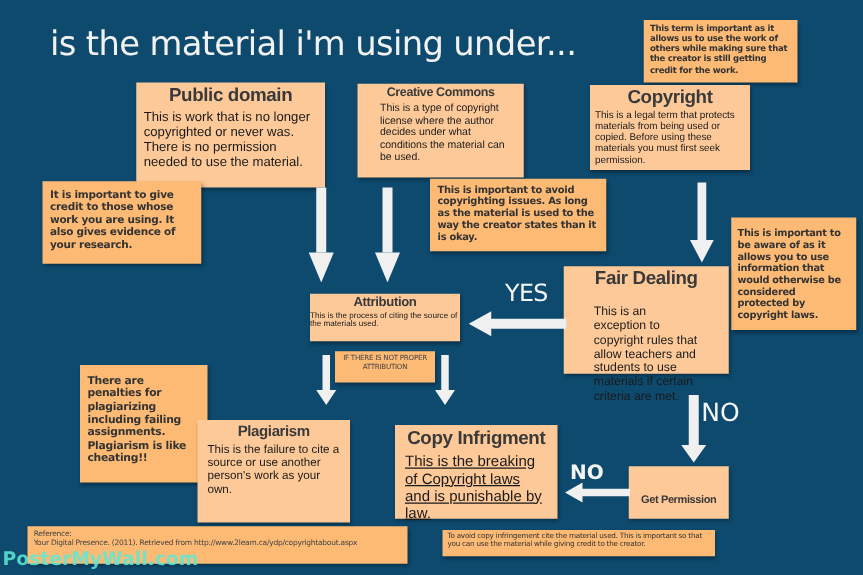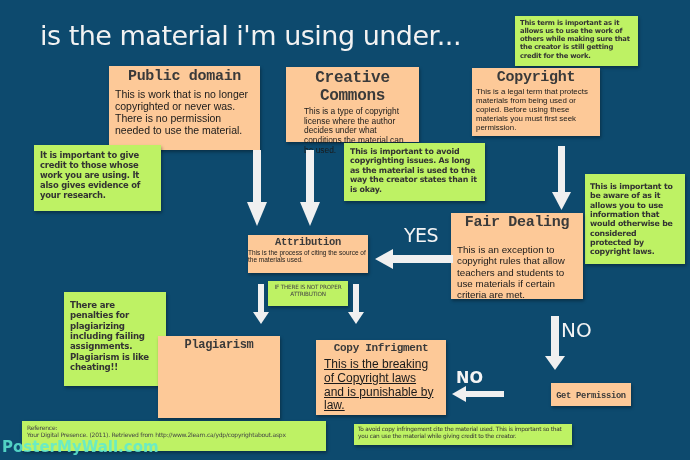--- a/index.html
+++ b/index.html
@@ -15,28 +15,28 @@
     font-family: "DejaVu Sans", sans-serif;
     font-size: 27px; color: #f2f2f2; letter-spacing: -0.5px;
   }
   .card {
     position: absolute;
     background: #fdc998;
     box-shadow: 1px 2px 3px rgba(0,0,0,0.35);
     color: #1a1a1a;
   }
   .card h2 {
-    font-family: Liberation Mono, monospace;
+    font-family: Liberation Sans, sans-serif;
     font-weight: bold; color: #3a3a3a;
     text-align: center; letter-spacing: -0.3px;
   }
   .card p { line-height: 1.15; }
   .note {
     position: absolute;
-    background: #bef264;
+    background: #fdba74;
     box-shadow: 1px 2px 3px rgba(0,0,0,0.35);
     font-family: "DejaVu Sans", sans-serif;
     font-weight: bold; color: #333;
     line-height: 1.2;
     letter-spacing: -0.2px;
   }
   .label {
     position: absolute;
     font-family: "DejaVu Sans", sans-serif;
     color: #f4f4f4;
@@ -56,42 +56,42 @@
 <div class="note" style="left:515px; top:16px; width:123px; height:50px; padding:3px 5px; font-size:6.8px;">
   <span>This term is important as it allows us to use the work of others while making sure that the creator is still getting credit for the work.</span>
 </div>
 
 <div class="card" style="left:109px; top:66px; width:151px; height:84px; padding:2px 6px;">
   <h2 style="font-size:15px;">Public domain</h2>
   <p style="font-size:10.5px; margin-top:3px;">This is work that is no longer copyrighted or never was. There is no permission needed to use the material.</p>
 </div>
 
 <div class="card" style="left:286px; top:67px; width:133px; height:75px; padding:2px 6px;">
-  <h2 style="font-size:16px;">Creative Commons</h2>
+  <h2 style="font-size:10px;">Creative Commons</h2>
   <p style="font-size:8.4px; padding-left:12px; margin-top:2px;">This is a type of copyright license where the author decides under what conditions the material can be used.</p>
 </div>
 
 <div class="card" style="left:472px; top:68px; width:128px; height:68px; padding:1px 4px;">
   <h2 style="font-size:15px;">Copyright</h2>
   <p style="font-size:7.9px; margin-top:1px;">This is a legal term that protects materials from being used or copied. Before using these materials you must first seek permission.</p>
 </div>
 
 <div class="note" style="left:34px; top:145px; width:127px; height:66px; padding:5px 6px; font-size:8.4px;">
   <span>It is important to give credit to those whose work you are using. It also gives evidence of your research.</span>
 </div>
 
 <div class="note" style="left:344px; top:143px; width:141px; height:58px; padding:4px 6px; font-size:7.9px;">
   <span>This is important to avoid copyrighting issues. As long as the material is used to the way the creator states than it is okay.</span>
 </div>
 
 <div class="note" style="left:585px; top:174px; width:100px; height:90px; padding:8px 5px; font-size:7.8px;">
   <span>This is important to be aware of as it allows you to use information that would otherwise be considered protected by copyright laws.</span>
 </div>
 
-<div class="card" style="left:451px; top:213px; width:132px; height:86px; padding:1px 6px;">
+<div class="card" style="left:451px; top:213px; width:132px; height:86px; padding:1px 24px;">
   <h2 style="font-size:15px;">Fair Dealing</h2>
   <p style="font-size:9.8px; margin-top:13px;">This is an exception to copyright rules that allow teachers and students to use materials if certain criteria are met.</p>
 </div>
 
 <div class="card" style="left:248px; top:235px; width:120px; height:38px; padding:1px 0;">
   <h2 style="font-size:10.5px;">Attribution</h2>
   <p style="font-size:6.5px; margin-top:1px;">This is the process of citing the source of the materials used.</p>
 </div>
 
 <div class="label" style="left:404px; top:224px; font-size:19px; font-weight:normal; letter-spacing:-0.5px;">YES</div>
@@ -99,31 +99,32 @@
 <div class="note" style="left:268px; top:281px; width:80px; height:25px; padding:3px 4px; font-size:5.7px; text-align:center; font-weight:normal; color:#444;">
   <span>IF THERE IS NOT PROPER ATTRIBUTION</span>
 </div>
 
 <div class="note" style="left:64px; top:292px; width:102px; height:94px; padding:8px 6px; font-size:8.6px;">
   <span>There are penalties for plagiarizing including failing assignments. Plagiarism is like cheating!!</span>
 </div>
 
 <div class="card" style="left:158px; top:336px; width:122px; height:82px; padding:2px 8px;">
   <h2 style="font-size:12px;">Plagiarism</h2>
+  <p style="font-size:9.3px; margin-top:2px;">This is the failure to cite a source or use another person's work as your own.</p>
 </div>
 
 <div class="card" style="left:316px; top:340px; width:130px; height:75px; padding:2px 8px;">
-  <h2 style="font-size:11px;">Copy Infrigment</h2>
+  <h2 style="font-size:15px;">Copy Infrigment</h2>
   <p style="font-size:12px; margin-top:4px;text-decoration:underline;">This is the breaking of Copyright laws and is punishable by law.</p>
 </div>
 
 <div class="label" style="left:561px; top:318px; font-size:20px; font-weight:normal;">NO</div>
 <div class="label" style="left:456px; top:368px; font-size:16px; font-weight:bold;">NO</div>
 
-<div class="card" style="left:503px; top:383px; width:80px; height:23px; padding:8px 3px;margin-left:48px;">
+<div class="card" style="left:503px; top:373px; width:80px; height:23px; padding:21px 3px;">
   <h2 style="font-size:8.8px;">Get Permission</h2>
 </div>
 
 <div class="note" style="left:22px; top:421px; width:304px; height:30px; padding:3px 5px; font-size:6px; font-weight:normal; color:#444;">
   <div>Reference:</div>
   <div>Your Digital Presence. (2011). Retrieved from http://www.2learn.ca/ydp/copyrightabout.aspx</div>
 </div>
 
 <div class="note" style="left:354px; top:424px; width:218px; height:21px; padding:2px 4px; font-size:5.8px; font-weight:normal; color:#333;">
   <span>To avoid copy infringement cite the material used. This is important so that you can use the material while giving credit to the creator.</span>

